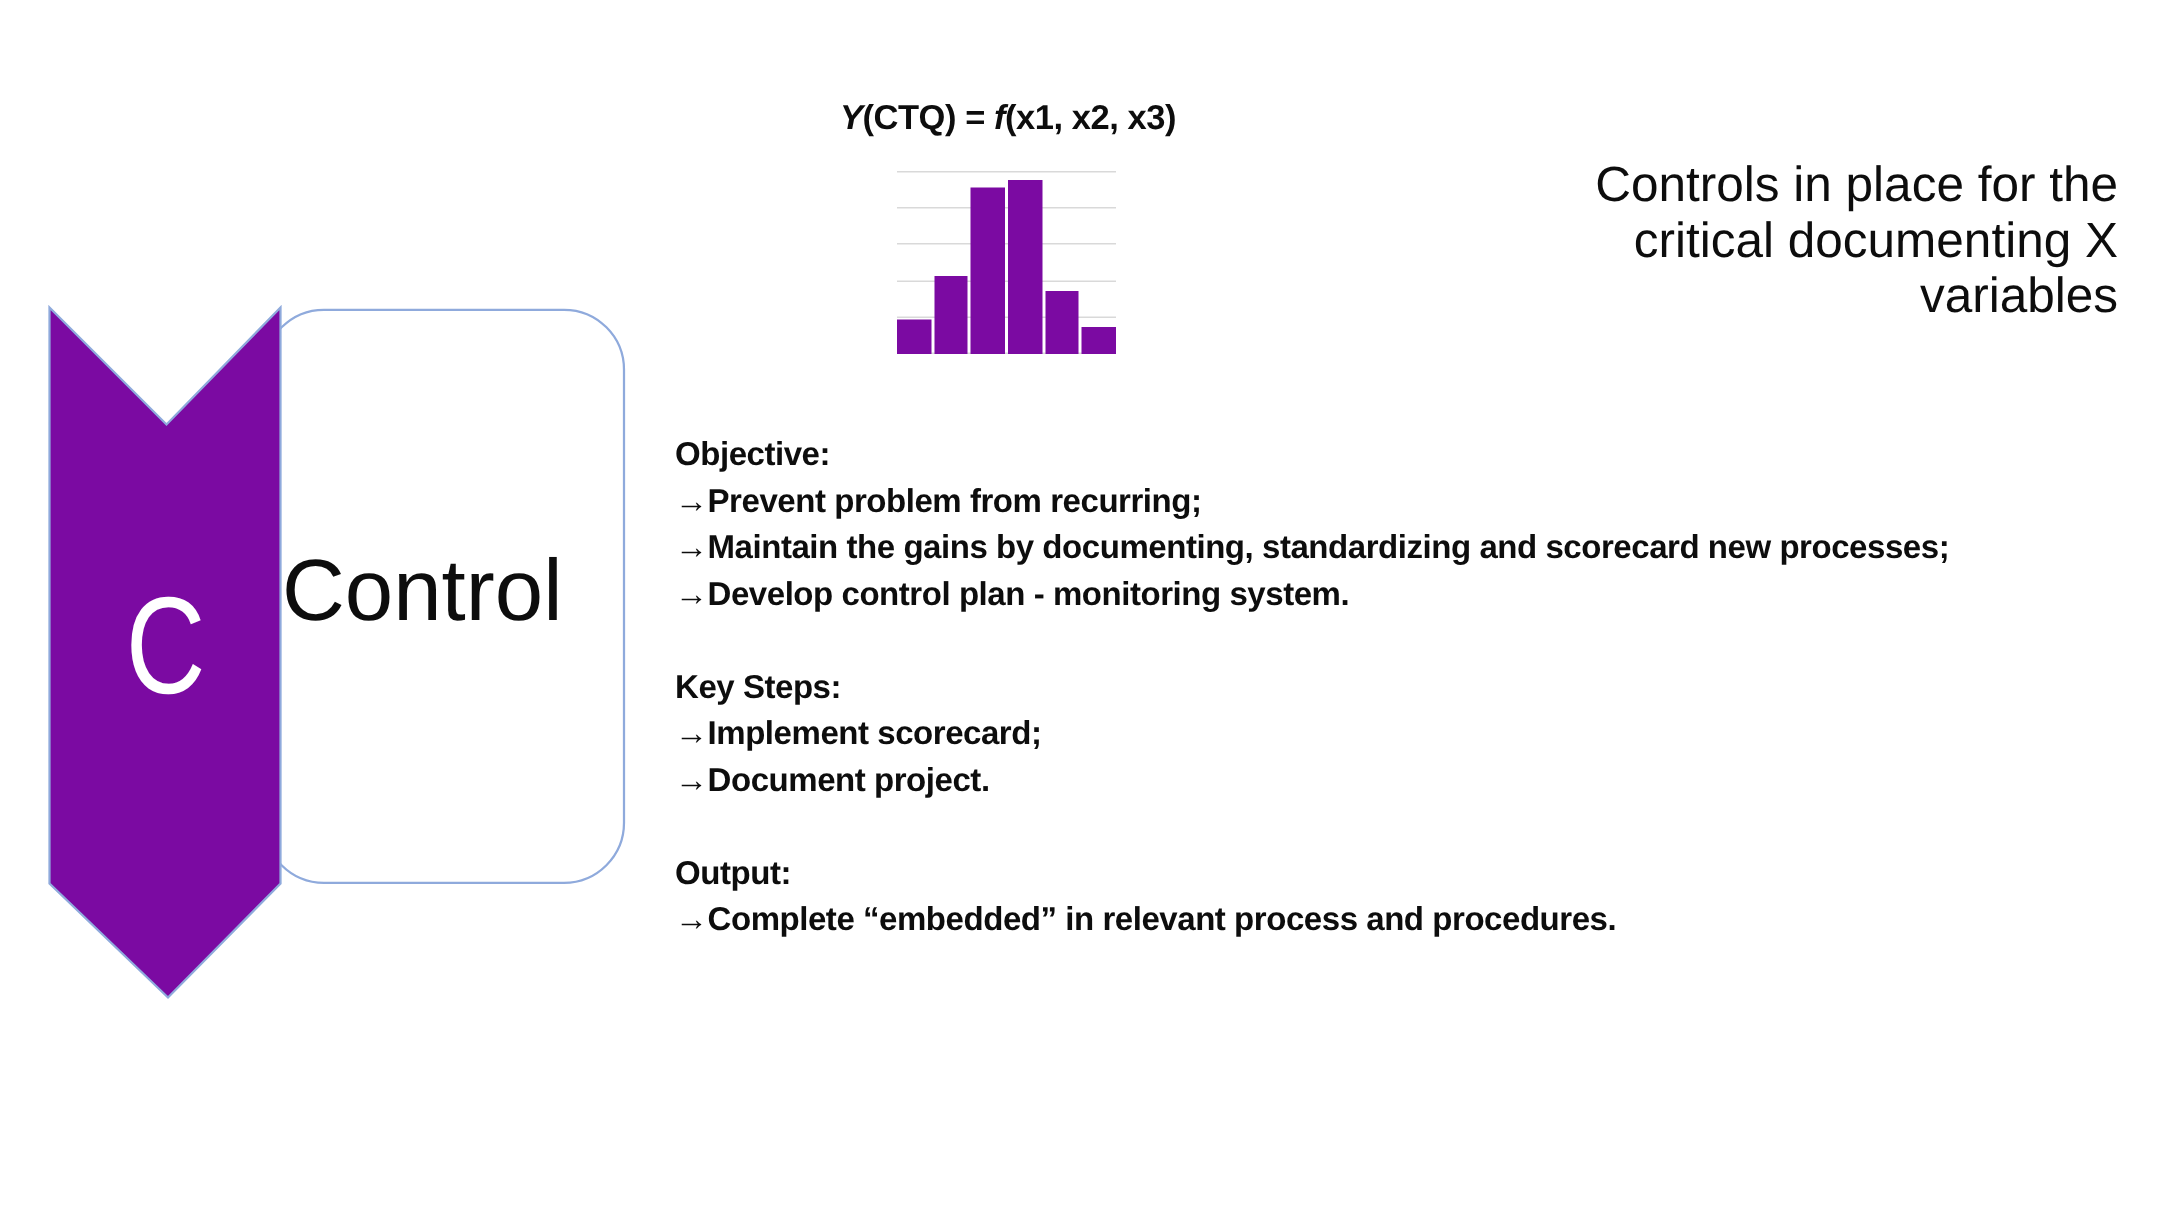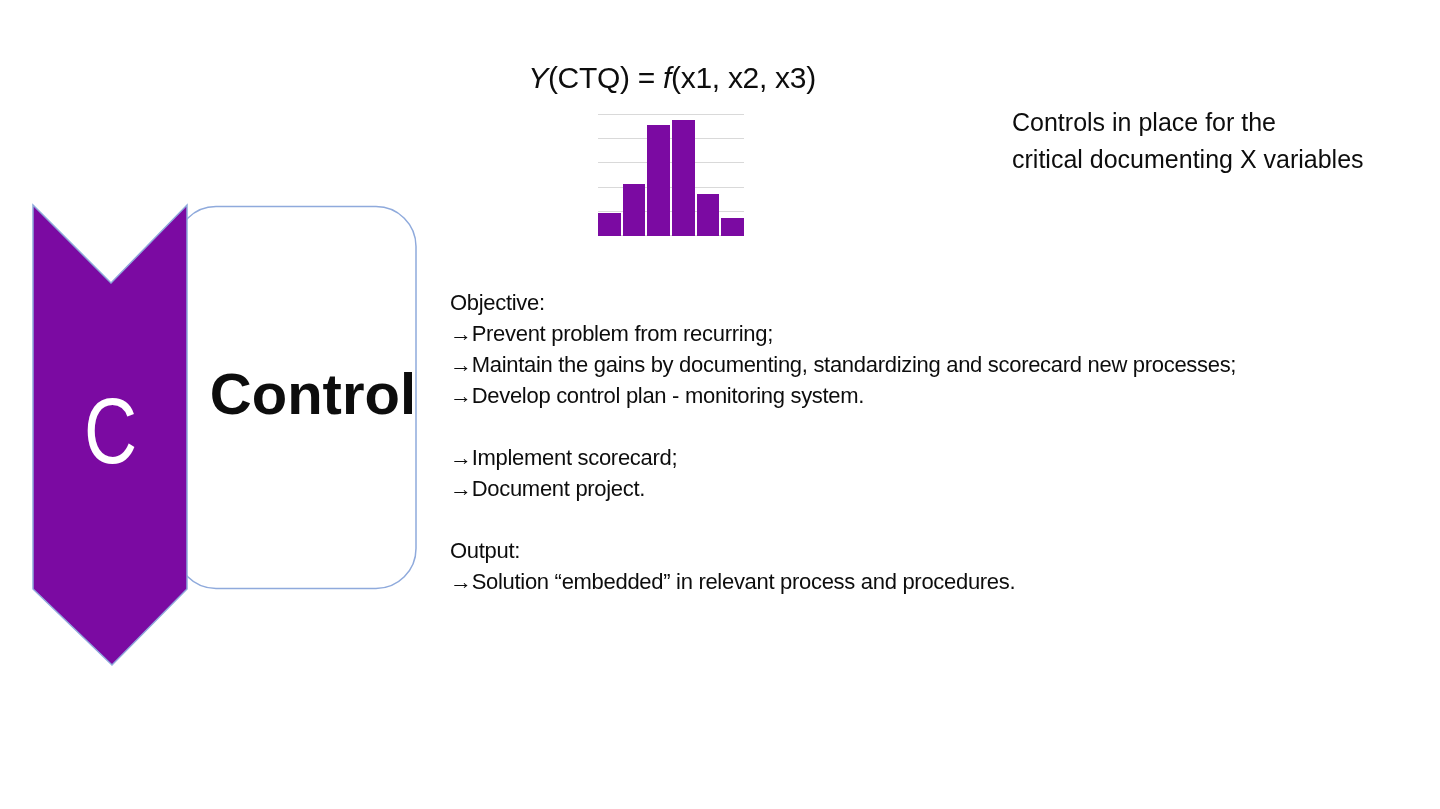--- a/index.html
+++ b/index.html
@@ -20,51 +20,50 @@
   .chevron-poly    { fill: var(--purple, #7B0AA2); stroke: var(--outline, #8FAADC); stroke-width: 1.5; }
 
   .phase-letter {
     left: 48px; top: 374px; width: 125px; height: 115px;
     color: #ffffff; font-size: 92px; line-height: 115px;
     text-align: center;
     transform: scaleX(0.8); transform-origin: center;
   }
   .phase-name {
     left: 188px; top: 362px; width: 228px;
-    font-size: 58px; line-height: 64px; text-align: right;
+    font-size: 58px; line-height: 64px; text-align: left;
     color: var(--ink, #0d0d0d);
-    font-weight: bold;
   }
 
   
   .formula {
     left: 472px; top: 62px; width: 400px;
-    text-align: center; font-weight: normal;
-    font-size: 30px; line-height: 32px; letter-spacing: -0.3px;
+    text-align: center; font-weight: bold;
+    font-size: 23px; line-height: 32px; letter-spacing: -0.3px;
   }
   .formula .it { font-style: italic; }
 
   
   .histogram { left: 598px; top: 115px; width: 146px; height: 121px; }
   .hist-grid { position: absolute; left: 0; right: 0; top: 0; bottom: 0; }
   .gridline  { position: absolute; left: 0; right: 0; height: 1px; background: var(--grid, #d9d9d9); }
   .hist-bars {
     position: absolute; left: 0; right: 0; top: 0; bottom: 0;
     display: flex; align-items: flex-end; gap: 2px;
   }
   .bar { flex: 1 1 0; background: var(--purple, #7B0AA2); }
 
   
-  .annotation { left: 1012px; top: 104px; width: 400px; font-size: 25px; line-height: 37px; }
+  .annotation { left: 1012px; top: 104px; width: 400px; font-size: 33px; line-height: 37px; text-align: right; }
 
   
   .sections { left: 450px; top: 287px; font-size: 22px; line-height: 31px; letter-spacing: -0.3px; white-space: nowrap; }
   .section { margin-bottom: 31px; }
   .section:last-child { margin-bottom: 16px; }
-  .stitle, .bline { height: 31px; }
+  .stitle, .bline { height: 31px; font-weight: bold; }
   .arrow { display: inline-block; }
 </style>
 </head>
 <body>
 
 <svg id="phase-svg" viewBox="20 195 410 480" xmlns="http://www.w3.org/2000/svg">
   <rect class="phase-card-rect" x="176" y="206.5" width="240" height="382" rx="40"></rect>
   <polygon class="chevron-poly" points="33,205 111,283 187,205 187,589 112,665 33,589"></polygon>
 </svg>
 
@@ -100,22 +99,23 @@
 <div class="abs sections">
 
   <div class="section">
     <div class="stitle">Objective:</div>
     <div class="bline"><span class="arrow">→</span><span>Prevent problem from recurring;</span></div>
     <div class="bline"><span class="arrow">→</span><span>Maintain the gains by documenting, standardizing and scorecard new processes;</span></div>
     <div class="bline"><span class="arrow">→</span><span>Develop control plan - monitoring system.</span></div>
   </div>
 
   <div class="section">
+    <div class="stitle">Key Steps:</div>
     <div class="bline"><span class="arrow">→</span><span>Implement scorecard;</span></div>
     <div class="bline"><span class="arrow">→</span><span>Document project.</span></div>
   </div>
 
   <div class="section">
     <div class="stitle">Output:</div>
-    <div class="bline"><span class="arrow">→</span><span>Solution “embedded” in relevant process and procedures.</span></div>
+    <div class="bline"><span class="arrow">→</span><span>Complete “embedded” in relevant process and procedures.</span></div>
   </div>
 
 </div>
 
 </body></html>

